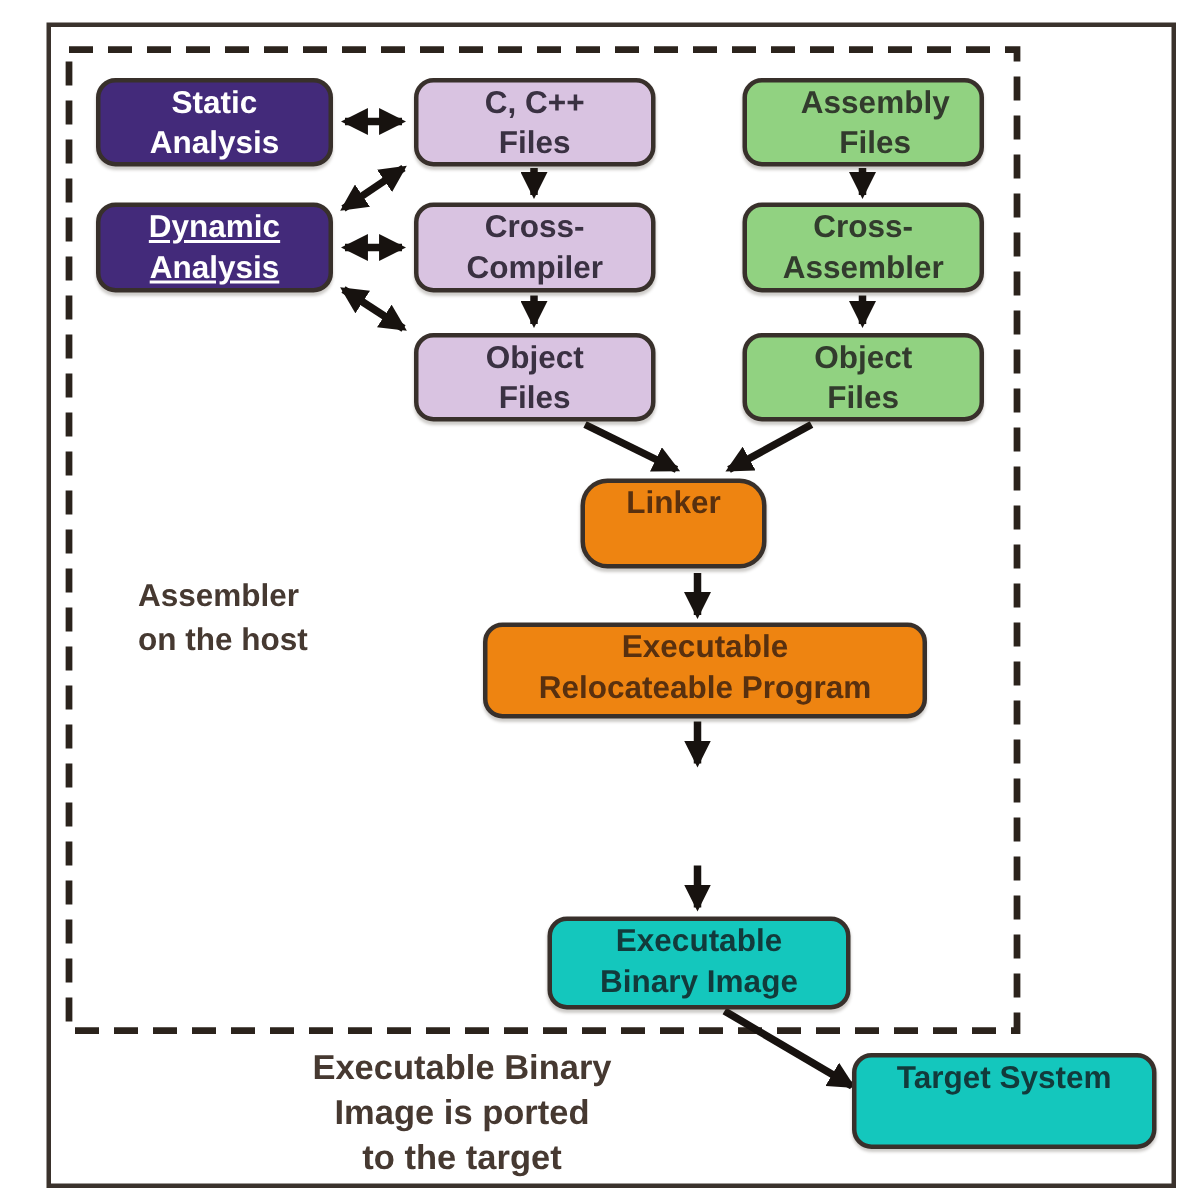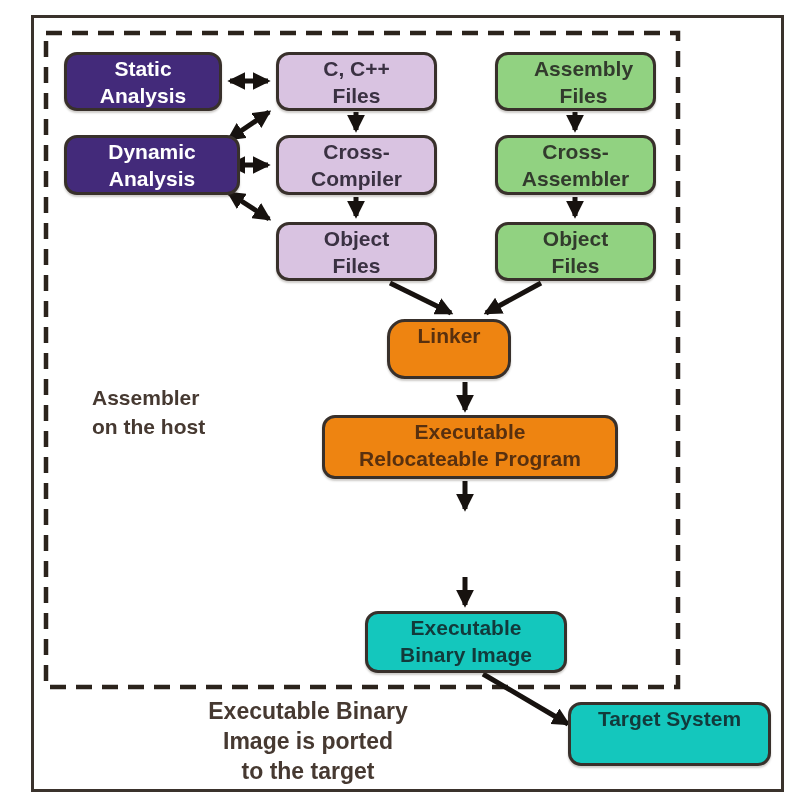--- a/index.html
+++ b/index.html
@@ -63,21 +63,21 @@
       <line x1="465" y1="481" x2="465" y2="509" marker-end="url(#ah)"></line>
       <line x1="465" y1="577" x2="465" y2="605" marker-end="url(#ah)"></line>
       <line x1="483" y1="674" x2="568" y2="724" marker-end="url(#ah)"></line>
     </g>
   </svg>
 
   <div class="node purple" style="left:64px; top:52px; width:158px; height:59px;">
     <span>Static
 Analysis</span>
   </div>
-  <div class="node purple" style="left:64px; top:135px; width:176px; height:60px;">
+  <div class="node purple" style="left:64px; top:135px; width:158px; height:60px;text-decoration:underline;">
     <span>Dynamic
 Analysis</span>
   </div>
 
   <div class="node lavender" style="left:276px; top:52px; width:161px; height:59px;">
     <span>C, C++
 Files</span>
   </div>
   <div class="node lavender" style="left:276px; top:135px; width:161px; height:60px;">
     <span>Cross-

